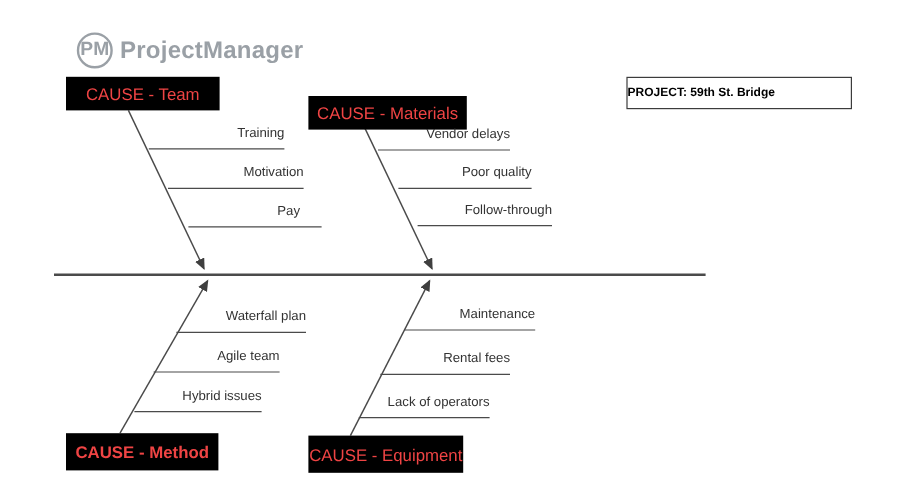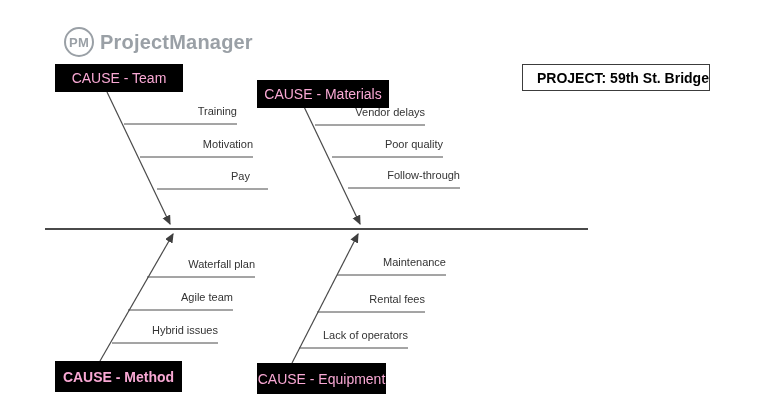--- a/index.html
+++ b/index.html
@@ -2,42 +2,42 @@
 <html><head>
 <meta charset="utf-8">
 <style>
   html,body{margin:0;padding:0;background:#fff;}
   .canvas{
     position:relative;width:768px;height:410px;background:#ffffff;
     font-family:"Liberation Sans",sans-serif;overflow:hidden;
   }
   .lines{position:absolute;left:0;top:0;width:768px;height:410px;}
   .bb{
-    position:absolute;background:#000;color:#f9a8d4;
+    position:absolute;background:#000;color:#ef4444;
     display:flex;align-items:center;justify-content:center;
     font-size:14px;text-align:center;white-space:nowrap;
   }
   .problem{
     flex-direction:column;font-size:13.5px;line-height:17px;
   }
   .projectbox{
     position:absolute;left:522px;top:64px;width:188px;height:27px;
     border:1px solid #3c3c3c;background:#fff;color:#000;
-    font-size:14px;font-weight:bold;display:flex;align-items:center;
-    padding-left:14px;box-sizing:border-box;white-space:nowrap;
+    font-size:10px;font-weight:bold;display:flex;align-items:center;
+    padding-left:0;box-sizing:border-box;white-space:nowrap;
   }
   .itemlabel{
     position:absolute;height:18px;line-height:18px;
     font-size:11px;color:#333;text-align:right;white-space:nowrap;
   }
   .logo{position:absolute;left:64px;top:27px;display:flex;align-items:center;}
   .logo-circle{
     width:26px;height:26px;border:2.5px solid #9aa0a6;border-radius:50%;
     display:flex;align-items:center;justify-content:center;
-    color:#9aa0a6;font-size:13px;font-weight:bold;letter-spacing:0.2px;
+    color:#9aa0a6;font-size:16px;font-weight:bold;letter-spacing:0.2px;
   }
   .logo-name{
     margin-left:6px;color:#9aa0a6;font-size:20px;font-weight:bold;letter-spacing:0.2px;
   }
 </style>
 </head>
 <body>
 
 <div class="canvas">
 

